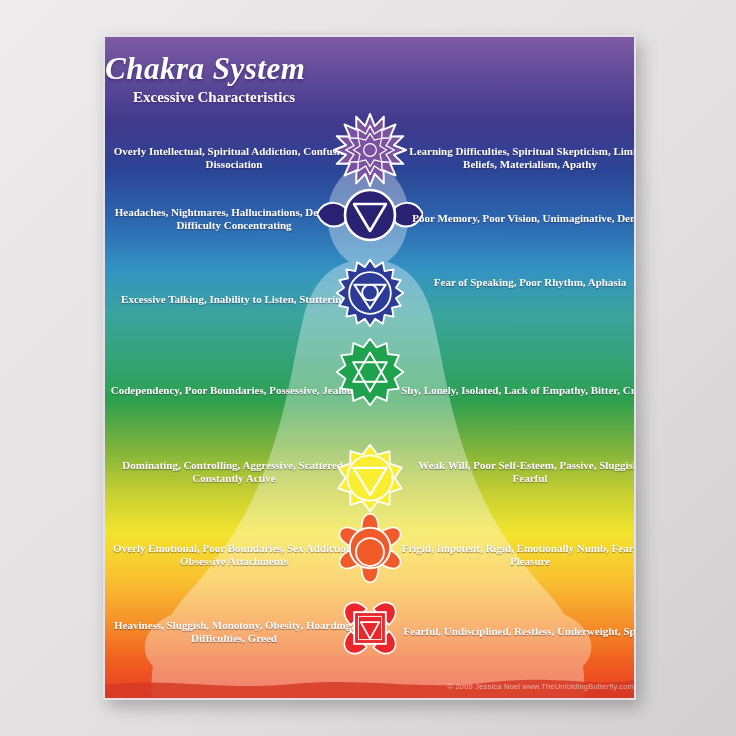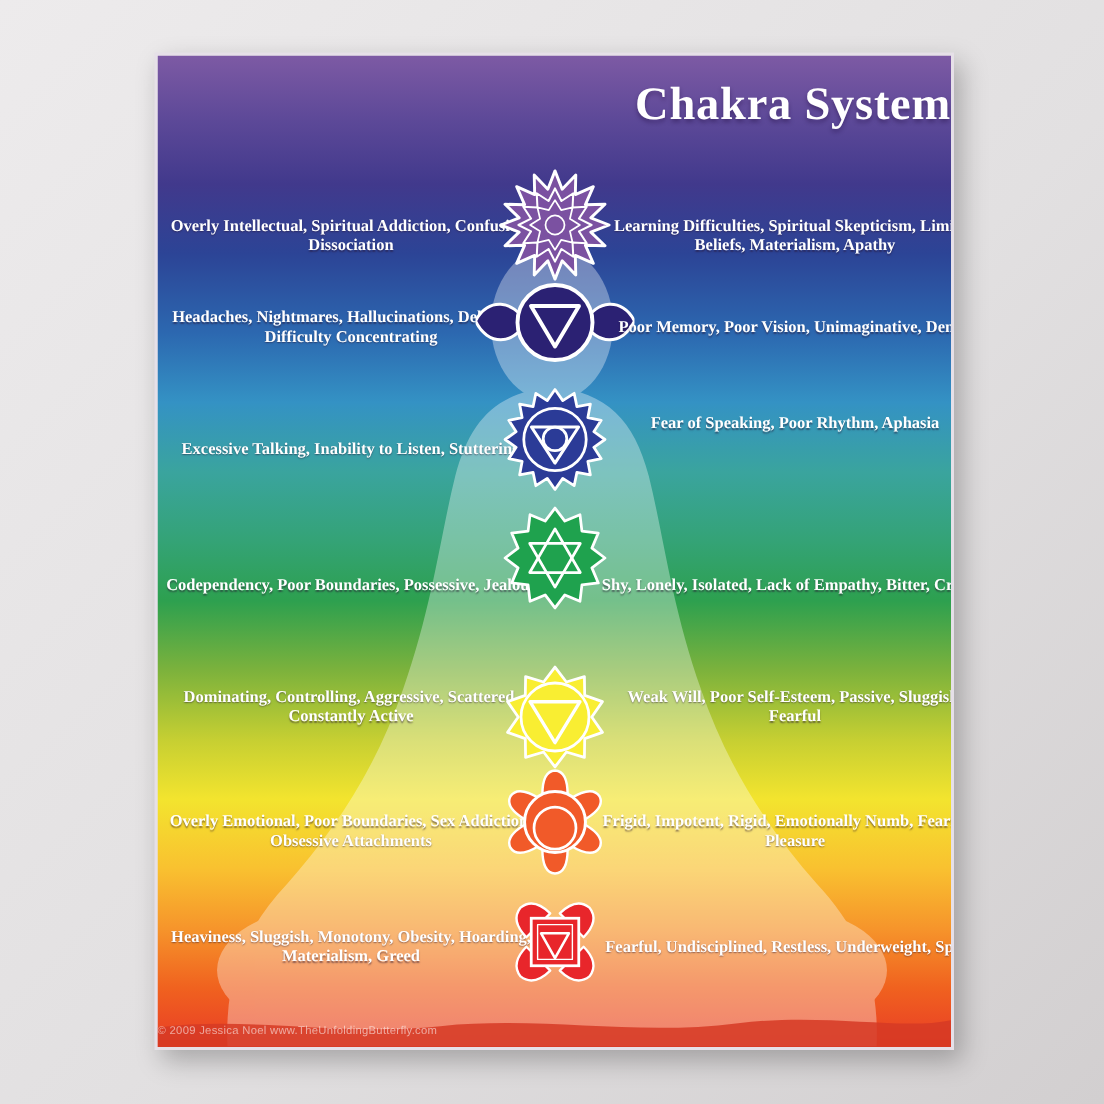--- a/index.html
+++ b/index.html
@@ -1,34 +1,34 @@
 <!DOCTYPE html>
 <html><head>
 <meta charset="utf-8">
 <style>
   html,body{margin:0;padding:0;}
   body{width:736px;height:736px;overflow:hidden;font-family:"Liberation Serif","DejaVu Serif",serif;}
   #stage{position:relative;width:736px;height:736px;background:linear-gradient(135deg,#edebec 0%,#e2e0e1 55%,#d2cfd0 100%);}
   #poster{position:absolute;left:103px;top:35px;width:533px;height:665px;border:2px solid #e6e0e8;box-sizing:border-box;
           box-shadow:5px 7px 16px rgba(0,0,0,.25);overflow:hidden;}
   .abs{position:absolute;}
-  #title{left:0;top:14px;width:100%;text-align:right;color:#fff;font-size:31px;font-weight:bold;letter-spacing:.5px;
-         text-shadow:0 2px 3px rgba(30,10,60,.4);}
+  #title{left:0;top:14px;width:100%;text-align:left;color:#fff;font-size:31px;font-weight:bold;letter-spacing:.5px;
+         text-shadow:0 2px 3px rgba(30,10,60,.4);font-style:italic;}
   .col-head{top:52px;width:170px;text-align:center;color:#fff;font-size:15px;font-weight:bold;line-height:1.15;
             text-shadow:0 1px 2px rgba(30,10,60,.45);}
   #col-head-left{left:24px;}
   #col-head-right{left:335px;}
   .chakra-text{width:258px;text-align:center;color:#fff;font-size:11px;font-weight:bold;line-height:1.2;
                transform:translateY(-50%);text-shadow:0 1px 1px rgba(40,20,50,.5);}
   .exc{left:0px;}
   .def{left:296px;}
   .chakra{position:absolute;}
   .chakra svg{display:block;width:100%;height:100%;}
   #silhouette,#wave{left:0;top:0;width:100%;height:100%;pointer-events:none;}
-  #copyright{left:0;top:645px;width:100%;text-align:left;color:rgba(255,255,255,.55);font-size:7.5px;
+  #copyright{left:0;top:645px;width:100%;text-align:right;color:rgba(255,255,255,.55);font-size:7.5px;
              font-family:"Liberation Sans",sans-serif;letter-spacing:.2px;}
 </style>
 </head>
 <body>
 
 <div id="stage">
   <div id="poster" style="background: linear-gradient(rgb(125, 90, 164) 0%, rgb(95, 74, 153) 6%, rgb(65, 57, 140) 13%, rgb(44, 68, 150) 20%, rgb(44, 104, 176) 28%, rgb(52, 146, 196) 35%, rgb(58, 164, 158) 42%, rgb(52, 163, 118) 49%, rgb(45, 160, 79) 55%, rgb(124, 178, 60) 62%, rgb(198, 207, 50) 69%, rgb(243, 228, 46) 75%, rgb(249, 193, 48) 82%, rgb(246, 149, 43) 88%, rgb(240, 98, 31) 94%, rgb(233, 60, 38) 100%);">
 
     <svg id="silhouette" class="abs" viewBox="0 0 533 665" xmlns="http://www.w3.org/2000/svg">
       <g opacity="0.34" fill="#ffffff">
@@ -36,20 +36,21 @@
         <path d="M265 222 C 228 226 210 244 200 282 C 190 322 185 368 165 425
                  C 147 478 119 520 87 556 C 59 586 45 618 47 665
                  L 483 665 C 485 618 471 586 443 556 C 411 520 383 478 365 425
                  C 345 368 340 322 330 282 C 320 244 302 226 265 222 Z"></path>
         <ellipse cx="112" cy="614" rx="72" ry="42"></ellipse>
         <ellipse cx="418" cy="614" rx="72" ry="42"></ellipse>
       </g>
     </svg>
 
     <div id="title" class="abs">Chakra System</div>
+    <div id="col-head-left" class="abs col-head">Excessive Characteristics</div>
 
     <div>
       <div class="abs chakra-text exc" style="top:121px">Overly Intellectual, Spiritual Addiction, Confusion, Dissociation</div>
       <div class="chakra" style="left:226px;top:74px;width:78px;height:78px">
           <svg viewBox="-40 -40 80 80" xmlns="http://www.w3.org/2000/svg">
             <polygon points="0.0,-37.0 4.9,-24.5 14.2,-34.2 13.9,-20.8 26.2,-26.2 20.8,-13.9 34.2,-14.2 24.5,-4.9 37.0,0.0 24.5,4.9 34.2,14.2 20.8,13.9 26.2,26.2 13.9,20.8 14.2,34.2 4.9,24.5 0.0,37.0 -4.9,24.5 -14.2,34.2 -13.9,20.8 -26.2,26.2 -20.8,13.9 -34.2,14.2 -24.5,4.9 -37.0,0.0 -24.5,-4.9 -34.2,-14.2 -20.8,-13.9 -26.2,-26.2 -13.9,-20.8 -14.2,-34.2 -4.9,-24.5" fill="#7b51a1" stroke="#fff" stroke-width="2" stroke-linejoin="round"></polygon>
        <polygon points="0.0,-25.0 4.4,-16.4 12.5,-21.7 12.0,-12.0 21.7,-12.5 16.4,-4.4 25.0,0.0 16.4,4.4 21.7,12.5 12.0,12.0 12.5,21.7 4.4,16.4 0.0,25.0 -4.4,16.4 -12.5,21.7 -12.0,12.0 -21.7,12.5 -16.4,4.4 -25.0,0.0 -16.4,-4.4 -21.7,-12.5 -12.0,-12.0 -12.5,-21.7 -4.4,-16.4" stroke="#fff" stroke-linejoin="round" fill="none" stroke-width="1.4"></polygon>
        <polygon points="0.0,-17.0 4.2,-10.2 12.0,-12.0 10.2,-4.2 17.0,0.0 10.2,4.2 12.0,12.0 4.2,10.2 0.0,17.0 -4.2,10.2 -12.0,12.0 -10.2,4.2 -17.0,0.0 -10.2,-4.2 -12.0,-12.0 -4.2,-10.2" stroke="#fff" stroke-linejoin="round" fill="none" stroke-width="1.2"></polygon>
        <circle r="6.5" stroke="#fff" stroke-linejoin="round" fill="none" stroke-width="1.2"></circle>
           </svg>
@@ -113,21 +114,21 @@
           <svg viewBox="-41 -41 82 82" xmlns="http://www.w3.org/2000/svg">
             <path d="M-9.3 -18.8 Q-9.7 -37.5 0.0 -38.0 Q9.7 -37.5 9.3 -18.8 Z M11.6 -17.5 Q27.6 -27.2 32.9 -19.0 Q37.3 -10.4 21.0 -1.3 Z M21.0 1.3 Q37.3 10.4 32.9 19.0 Q27.6 27.2 11.6 17.5 Z M9.3 18.8 Q9.7 37.5 0.0 38.0 Q-9.7 37.5 -9.3 18.8 Z M-11.6 17.5 Q-27.6 27.2 -32.9 19.0 Q-37.3 10.4 -21.0 1.3 Z M-21.0 -1.3 Q-37.3 -10.4 -32.9 -19.0 Q-27.6 -27.2 -11.6 -17.5 Z " fill="#f15a29" stroke="#fff" stroke-width="1.8" stroke-linejoin="round"></path>
        <circle r="22.5" fill="#f15a29" stroke="#fff" stroke-width="2.2"></circle>
        <circle cy="4.5" r="15.5" stroke="#fff" stroke-linejoin="round" fill="none" stroke-width="2"></circle>
           </svg>
         </div>
       <div class="abs chakra-text def" style="top:518px">Frigid, Impotent, Rigid, Emotionally Numb, Fearful of Pleasure</div>
     </div>
 
     <div>
-      <div class="abs chakra-text exc" style="top:595px">Heaviness, Sluggish, Monotony, Obesity, Hoarding, Materialism, Greed</div>
+      <div class="abs chakra-text exc" style="top:595px">Heaviness, Sluggish, Monotony, Obesity, Hoarding, Difficulties, Greed</div>
       <div class="chakra" style="left:231px;top:557px;width:68px;height:68px">
           <svg viewBox="-44 -44 88 88" xmlns="http://www.w3.org/2000/svg">
             <path d="M4.1 -24.7 Q18.4 -38.7 29.7 -29.7 Q38.7 -18.4 24.7 -4.1 Z M24.7 4.1 Q38.7 18.4 29.7 29.7 Q18.4 38.7 4.1 24.7 Z M-4.1 24.7 Q-18.4 38.7 -29.7 29.7 Q-38.7 18.4 -24.7 4.1 Z M-24.7 -4.1 Q-38.7 -18.4 -29.7 -29.7 Q-18.4 -38.7 -4.1 -24.7 Z " fill="#e8262b" stroke="#fff" stroke-width="2" stroke-linejoin="round"></path>
        <rect x="-20.5" y="-20.5" width="41" height="41" fill="#e8262b" stroke="#fff" stroke-width="2.4"></rect>
        <rect x="-15" y="-15" width="30" height="30" stroke="#fff" stroke-linejoin="round" fill="none" stroke-width="1.2"></rect>
        <polygon points="-12,-7.5 12,-7.5 0,14" stroke="#fff" stroke-linejoin="round" fill="none" stroke-width="2.2"></polygon>
           </svg>
         </div>
       <div class="abs chakra-text def" style="top:595px">Fearful, Undisciplined, Restless, Underweight, Spacey</div>
     </div>

